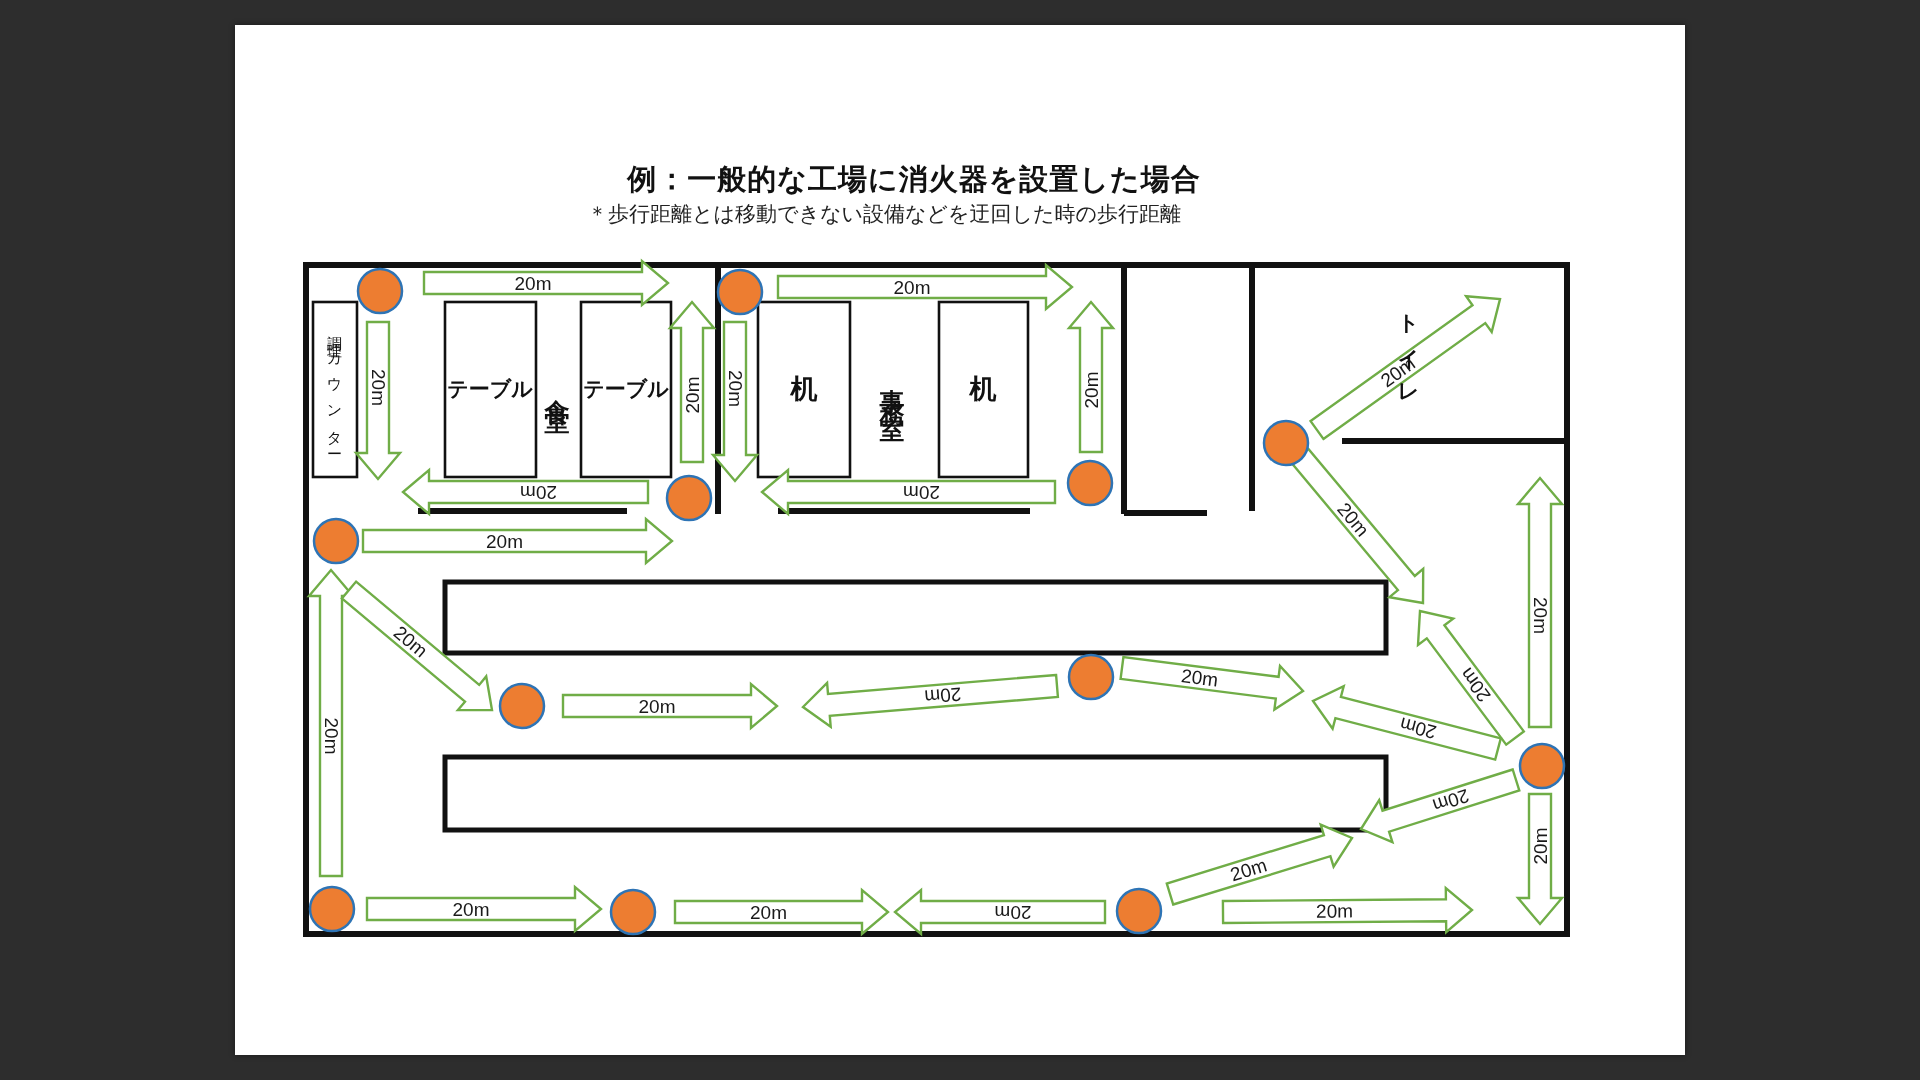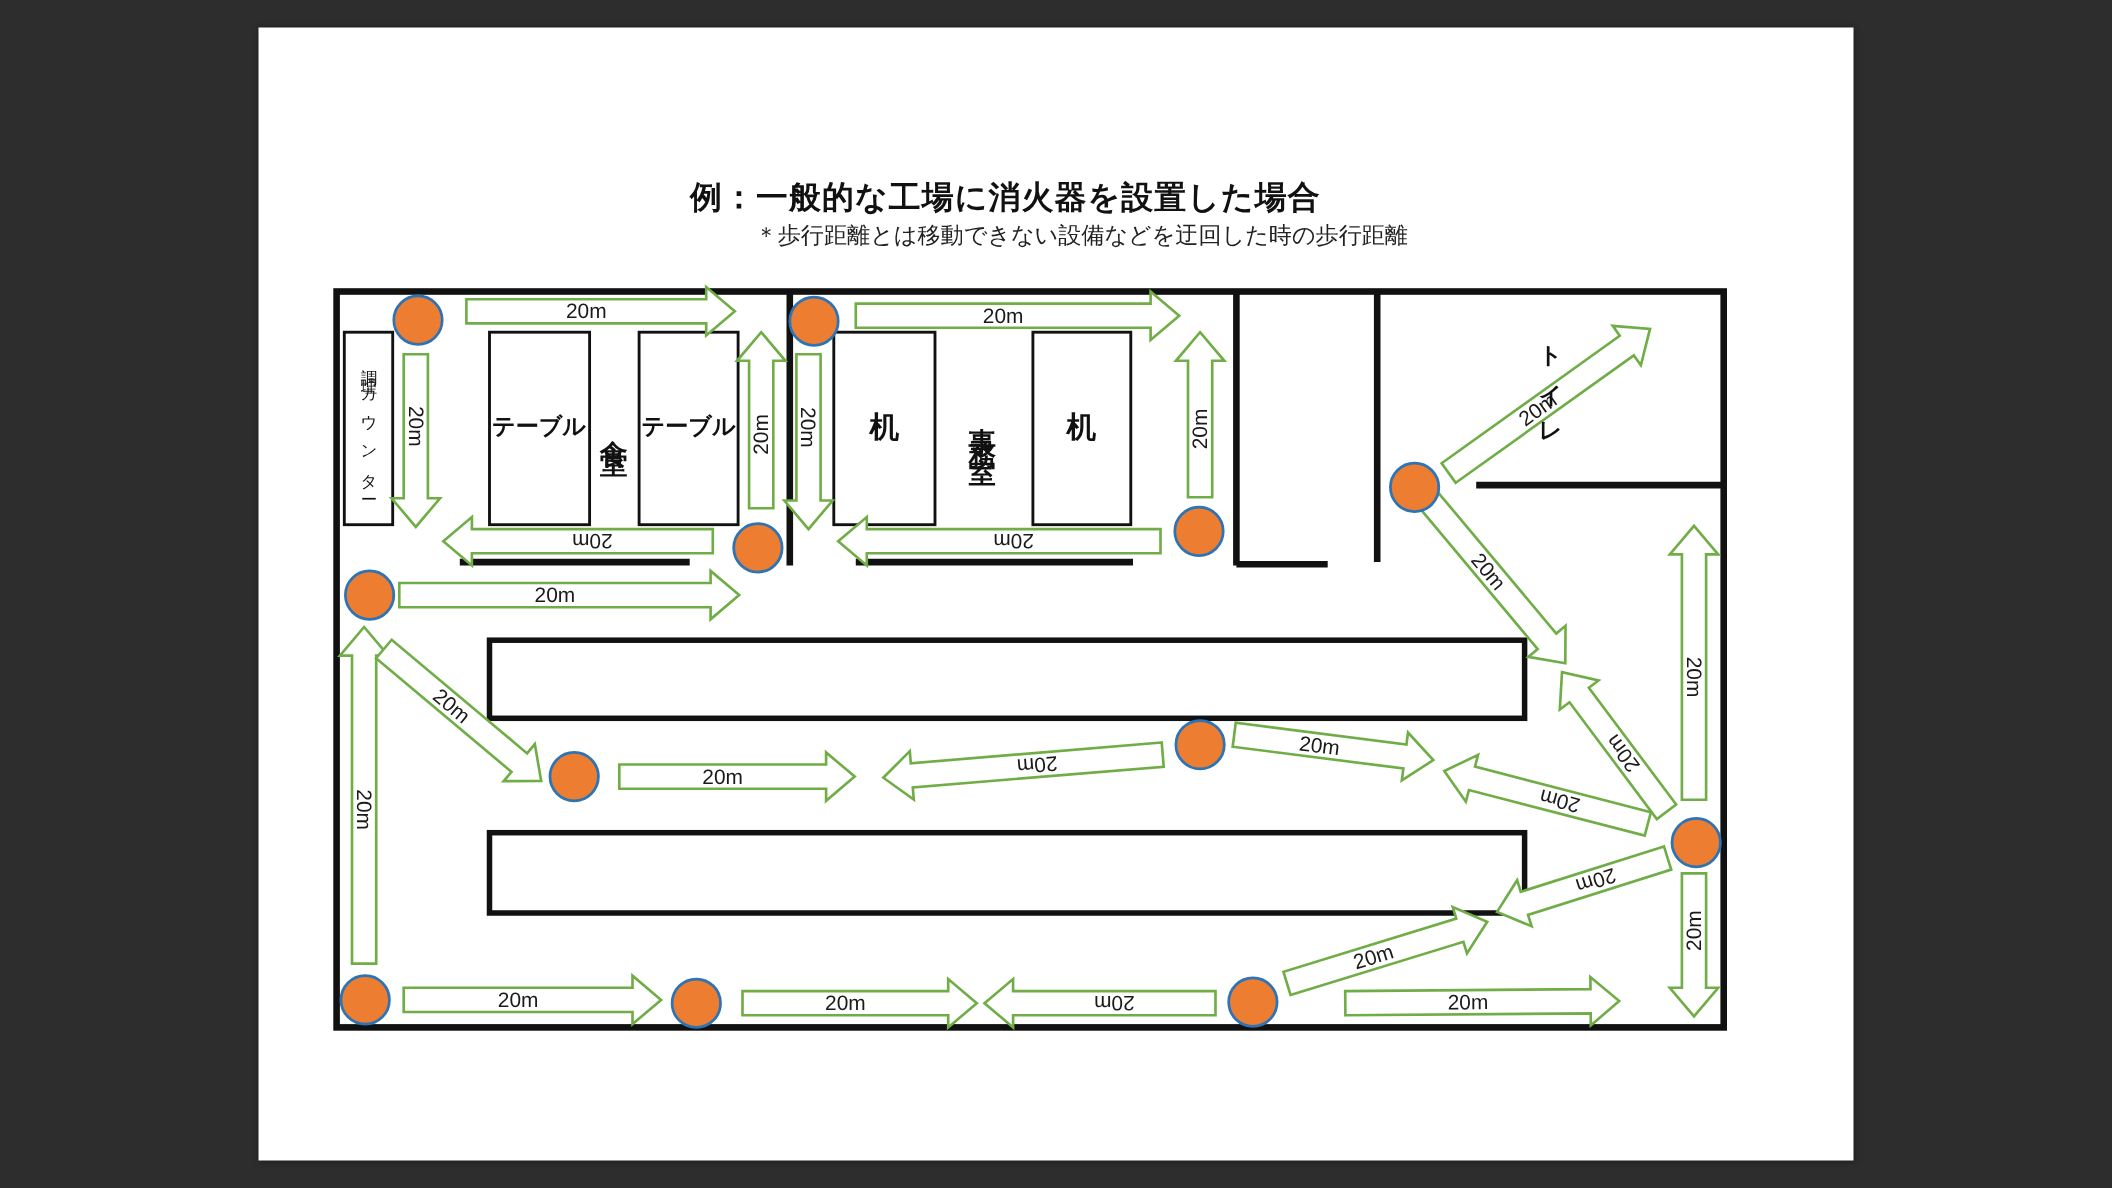--- a/index.html
+++ b/index.html
@@ -2,21 +2,21 @@
 <html><head>
 <meta charset="utf-8">
 <style>
   html,body{margin:0;padding:0;background:#2d2d2d;width:1920px;height:1080px;overflow:hidden;
     font-family:"Liberation Sans",sans-serif;}
   #stage{position:relative;width:1920px;height:1080px;background:#2d2d2d;}
   #paper{position:absolute;left:235px;top:25px;width:1450px;height:1030px;background:#ffffff;
     box-shadow:0 0 6px rgba(0,0,0,.45);}
   #doc-title{position:absolute;left:914px;top:160px;transform:translateX(-50%);
     font-size:29px;font-weight:bold;color:#111;white-space:nowrap;letter-spacing:1px;}
-  #doc-subtitle{position:absolute;left:983px;top:200px;transform:translateX(-50%);
+  #doc-subtitle{position:absolute;left:884px;top:200px;transform:translateX(-50%);
     font-size:21px;font-weight:normal;color:#222;white-space:nowrap;}
   #plan-svg{position:absolute;left:0;top:0;}
   .plan-label{position:absolute;transform:translate(-50%,-50%);color:#111;white-space:nowrap;
     text-align:center;line-height:1;}
   .plan-label.vertical{writing-mode:vertical-rl;text-orientation:upright;}
 </style>
 </head>
 <body>
 
 <div id="stage">

